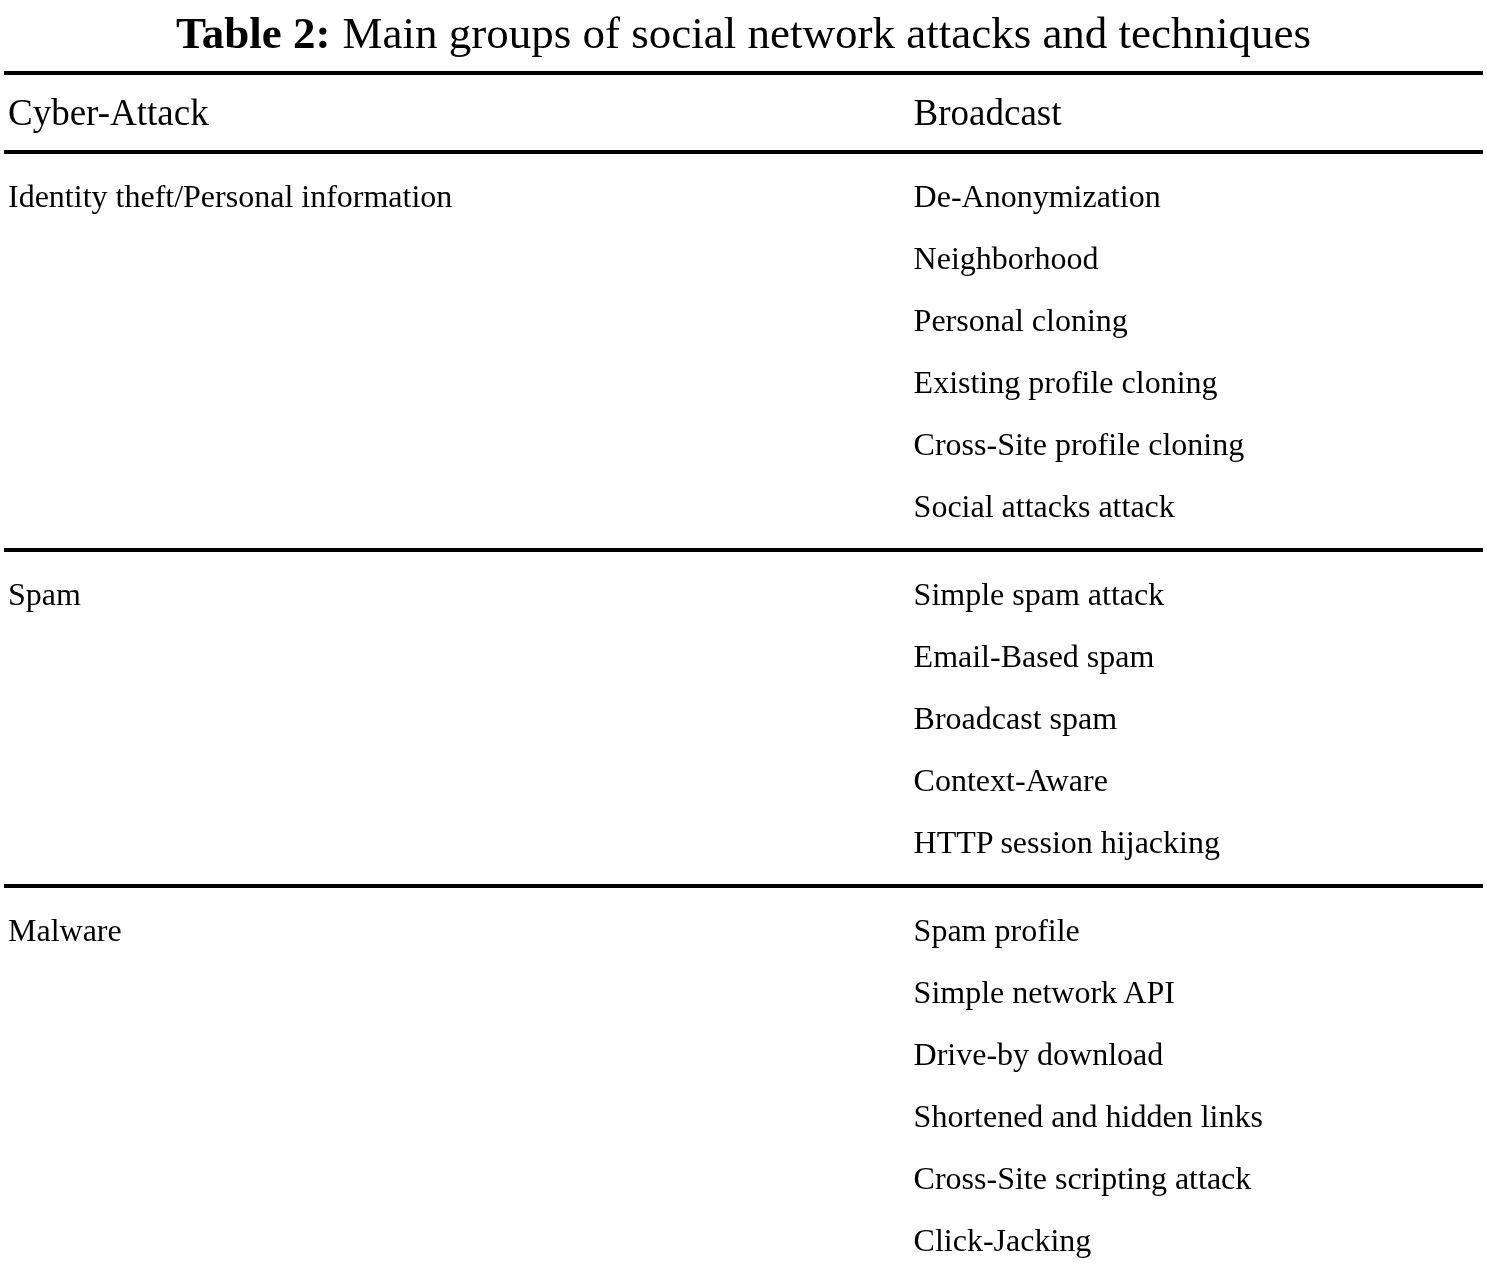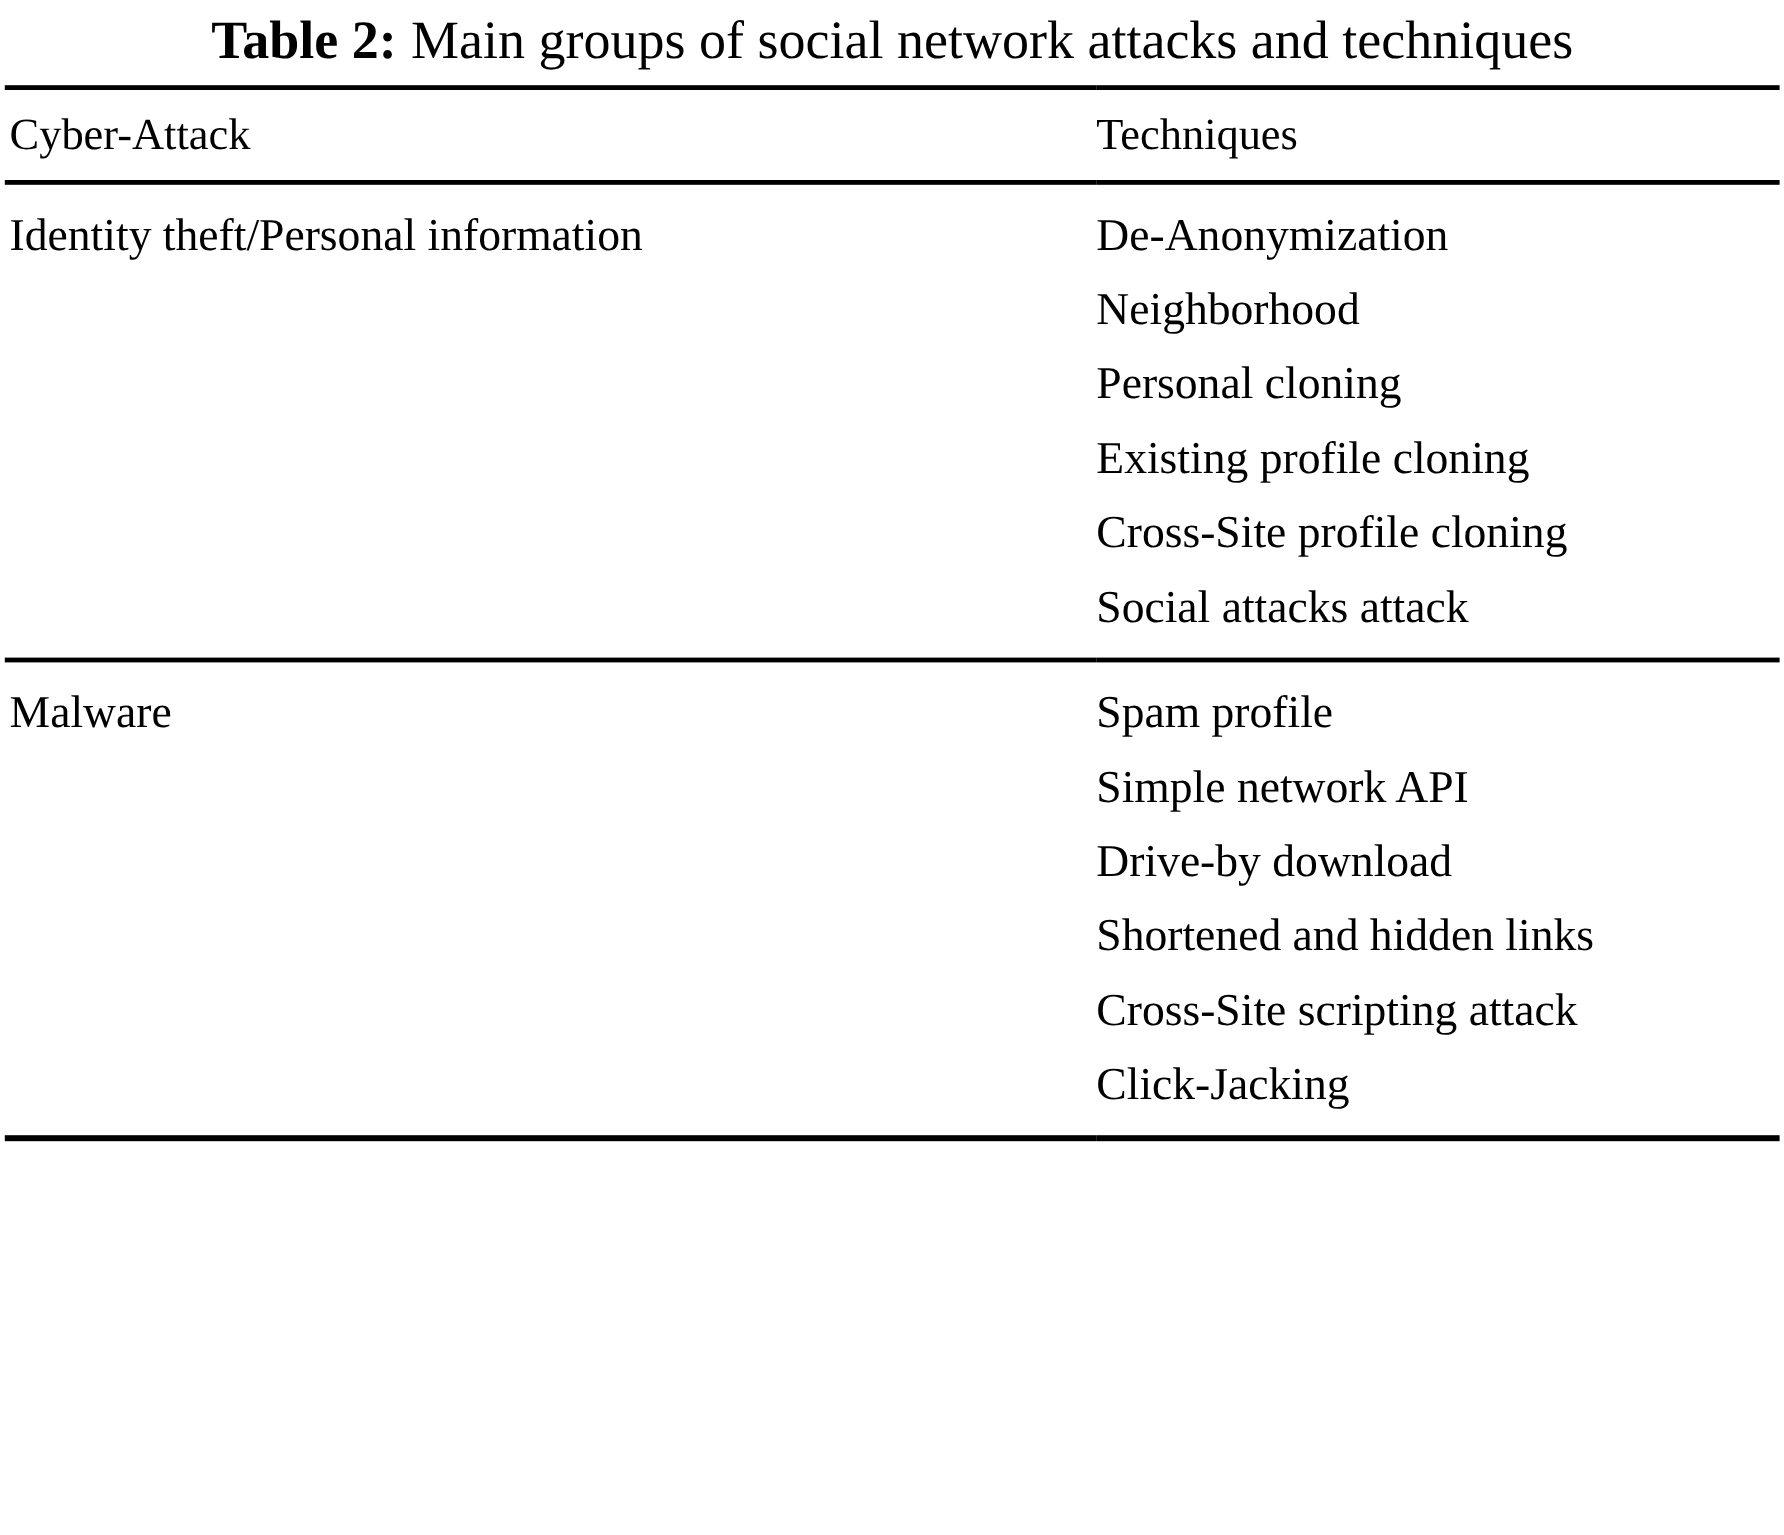--- a/index.html
+++ b/index.html
@@ -51,21 +51,21 @@
   }
   thead th:first-child { padding-left: 4px; }
   tbody tr {
     border-bottom: 4px solid #000000;
   }
   tbody tr:last-child {
     border-bottom: none;
   }
   tbody td {
     vertical-align: top;
-    font-size: 38px;
+    font-size: 32px;
     line-height: 62px;
     padding: 11px 0 11px 0;
   }
   tbody td.attack-cell { padding-left: 4px; }
   .tech-line {
     white-space: nowrap;
   }
 </style>
 </head>
 <body>
@@ -75,36 +75,46 @@
     <span class="cap-label">Table 2:</span><span>Main groups of social network attacks and techniques</span>
   </div>
   <table class="attacks">
     <colgroup>
         <col class="c1">
         <col class="c2">
       </colgroup>
     <thead>
       <tr>
         <th>Cyber-Attack</th>
-        <th>Techniques</th>
+        <th>Broadcast</th>
       </tr>
     </thead>
     <tbody id="table-body">
   <tr>
     <td class="attack-cell">Identity theft/Personal information</td>
     <td class="tech-cell">
             <div class="tech-line">De-Anonymization</div>
             <div class="tech-line">Neighborhood</div>
             <div class="tech-line">Personal cloning</div>
             <div class="tech-line">Existing profile cloning</div>
             <div class="tech-line">Cross-Site profile cloning</div>
             <div class="tech-line">Social attacks attack</div>
           </td>
   </tr>
 
+  <tr>
+    <td class="attack-cell">Spam</td>
+    <td class="tech-cell">
+            <div class="tech-line">Simple spam attack</div>
+            <div class="tech-line">Email-Based spam</div>
+            <div class="tech-line">Broadcast spam</div>
+            <div class="tech-line">Context-Aware</div>
+            <div class="tech-line">HTTP session hijacking</div>
+          </td>
+  </tr>
 
   <tr>
     <td class="attack-cell">Malware</td>
     <td class="tech-cell">
             <div class="tech-line">Spam profile</div>
             <div class="tech-line">Simple network API</div>
             <div class="tech-line">Drive-by download</div>
             <div class="tech-line">Shortened and hidden links</div>
             <div class="tech-line">Cross-Site scripting attack</div>
             <div class="tech-line">Click-Jacking</div>

